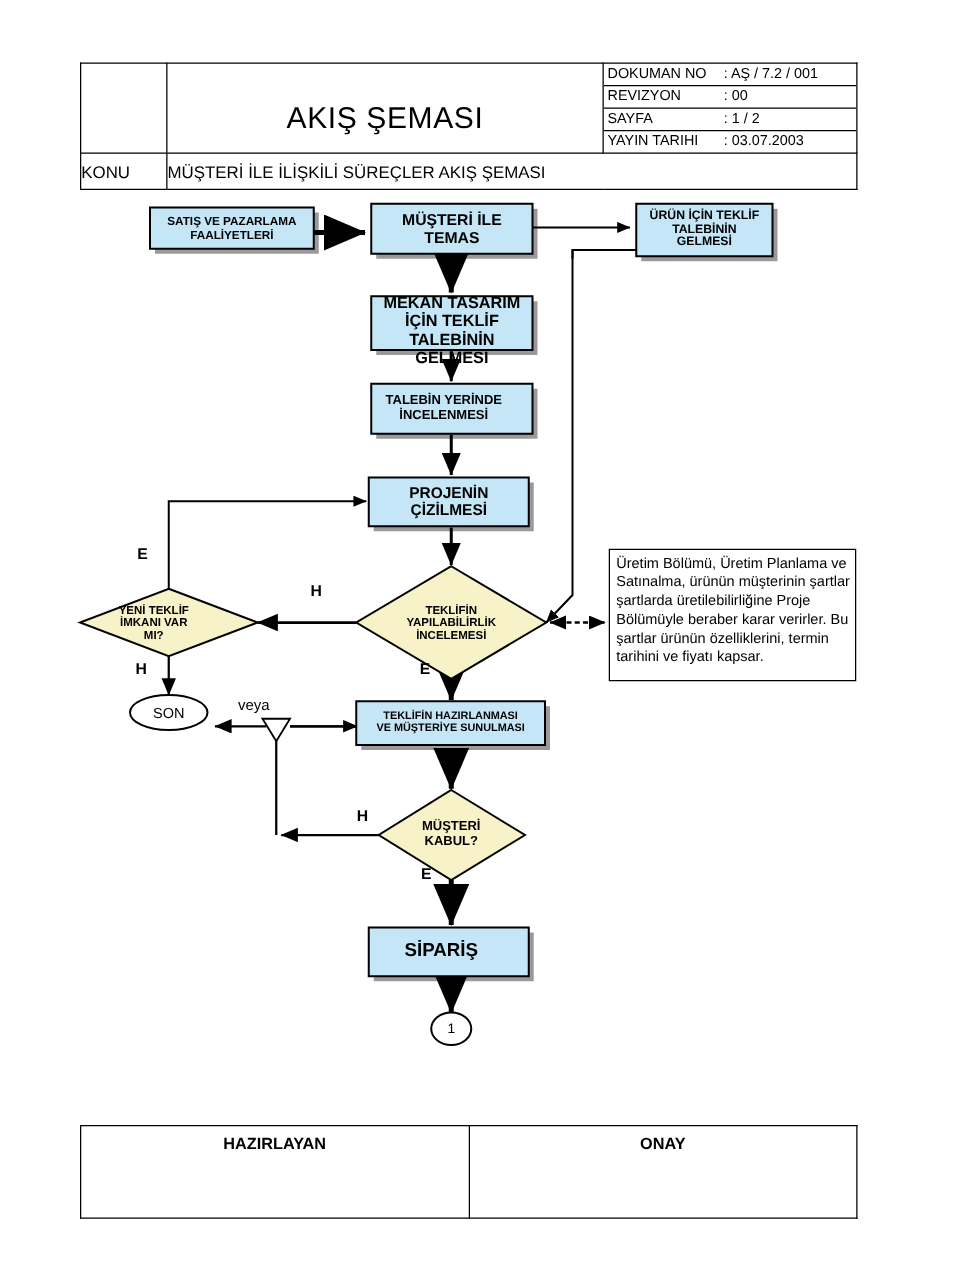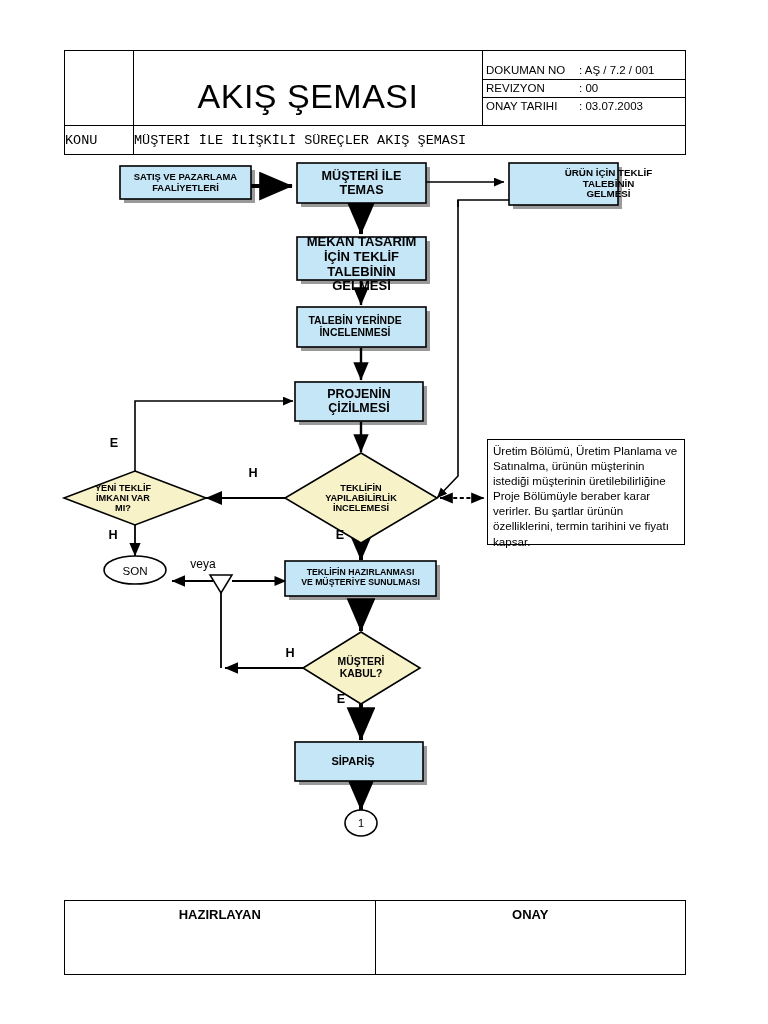--- a/index.html
+++ b/index.html
@@ -27,21 +27,21 @@
     table-layout: fixed;
   }
   .header-table td {
     border: 1px solid #000;
     padding: 0;
     vertical-align: middle;
   }
   .hdr-blank { width: 68px; }
   .hdr-title-cell { text-align: center; }
   .hdr-title {
-    font-size: 34px;
+    font-size: 24px;
     letter-spacing: 0.5px;
     padding: 6px 0 9px 0;
     white-space: nowrap;
     margin-top: 20px;
   }
   .meta-table {
     width: 100%;
     border-collapse: collapse;
     table-layout: fixed;
   }
@@ -51,21 +51,21 @@
     border-left: none;
     border-right: none;
     font-size: 11.5px;
     padding: 1px 2px 1px 3px;
     height: 15px;
     line-height: 13px;
     white-space: nowrap;
   }
   .meta-table tr:last-child td { border-bottom: none; }
   .meta-label { width: 88px; }
-  .konu-row td { height: 28px; font-family: Liberation Mono, monospace; }
+  .konu-row td { height: 28px; }
   .konu-label {
     width: 68px;
     font-size: 13.5px;
     padding-left: 5px;
   }
   .konu-value {
     font-size: 13.5px;
     padding-left: 8px;
   }
 
@@ -139,21 +139,25 @@
         <tbody>
               <tr>
           <td class="meta-label">DOKUMAN NO</td>
           <td>: AŞ / 7.2 / 001</td>
         </tr>
         <tr>
           <td class="meta-label">REVIZYON</td>
           <td>: 00</td>
         </tr>
         <tr>
-          <td class="meta-label">ONAY TARIHI</td>
+          <td class="meta-label">SAYFA</td>
+          <td>: 1 / 2</td>
+        </tr>
+        <tr>
+          <td class="meta-label">YAYIN TARIHI</td>
           <td>: 03.07.2003</td>
         </tr>
       </tbody>
           </table>
     </td>
   </tr>
   <tr class="konu-row">
     <td class="konu-label">KONU</td>
     <td class="konu-value" colspan="2">MÜŞTERİ İLE İLİŞKİLİ SÜREÇLER AKIŞ ŞEMASI</td>
   </tr>
@@ -248,41 +252,41 @@
     <polygon points="361,632 420,668 361,704 303,668" fill="#f7f2c8"></polygon>
 
     <ellipse cx="135" cy="570" rx="31" ry="14" fill="#ffffff"></ellipse>
     <ellipse cx="361" cy="823" rx="16" ry="13" fill="#ffffff"></ellipse>
   </g>
 </svg>
 </div>
 
 <div class="node-label" style="left:120px;top:166px;width:131px;height:33px;font-size:9.4px;">SATIŞ  VE PAZARLAMA<br>FAALİYETLERİ</div>
 <div class="node-label" style="left:297px;top:163px;width:129px;height:40px;font-size:12.6px;">MÜŞTERİ İLE<br>TEMAS</div>
-<div class="node-label" style="left:509px;top:163px;width:109px;height:42px;font-size:9.8px;padding-left:45px;">ÜRÜN İÇİN TEKLİF<br>TALEBİNİN<br>GELMESİ</div>
+<div class="node-label" style="left:509px;top:163px;width:109px;height:42px;font-size:9.8px;">ÜRÜN İÇİN TEKLİF<br>TALEBİNİN<br>GELMESİ</div>
 <div class="node-label" style="left:297px;top:237px;width:129px;height:55px;font-size:13px;">MEKAN TASARIM<br>İÇİN TEKLİF<br>TALEBİNİN GELMESİ</div>
 <div class="node-label" style="left:297px;top:307px;width:116px;height:40px;font-size:10.4px;">TALEBİN YERİNDE<br>İNCELENMESİ</div>
 <div class="node-label" style="left:295px;top:382px;width:128px;height:39px;font-size:12.4px;">PROJENİN<br>ÇİZİLMESİ</div>
 <div class="node-label" style="left:58px;top:477px;width:130px;height:42px;font-size:9.2px;">YENİ TEKLİF<br>İMKANI VAR<br>MI?</div>
 <div class="node-label" style="left:296px;top:477px;width:130px;height:42px;font-size:9.2px;">TEKLİFİN<br>YAPILABİLİRLİK<br>İNCELEMESİ</div>
 <div class="node-label" style="left:104px;top:556px;width:62px;height:28px;font-size:11.6px;font-weight:normal;">SON</div>
 <div class="node-label" style="left:285px;top:561px;width:151px;height:34px;font-size:8.7px;">TEKLİFİN HAZIRLANMASI<br>VE MÜŞTERİYE SUNULMASI</div>
 <div class="node-label" style="left:311px;top:650px;width:100px;height:36px;font-size:10.4px;">MÜŞTERİ<br>KABUL?</div>
-<div class="node-label" style="left:295px;top:742px;width:116px;height:39px;font-size:11px;">SİPARİŞ</div>
+<div class="node-label" style="left:295px;top:742px;width:116px;height:39px;font-size:15px;">SİPARİŞ</div>
 <div class="node-label" style="left:345px;top:810px;width:32px;height:26px;font-size:11px;font-weight:normal;">1</div>
 
 <div class="node-label" style="left:104px;top:435px;width:20px;height:16px;font-size:12.6px;">E</div>
 <div class="node-label" style="left:103px;top:527px;width:20px;height:16px;font-size:12.6px;">H</div>
 <div class="node-label" style="left:243px;top:465px;width:20px;height:16px;font-size:12.6px;">H</div>
 <div class="node-label" style="left:330px;top:527px;width:20px;height:16px;font-size:12.6px;">E</div>
 <div class="node-label" style="left:280px;top:645px;width:20px;height:16px;font-size:12.6px;">H</div>
 <div class="node-label" style="left:331px;top:691px;width:20px;height:16px;font-size:12.6px;">E</div>
 <div class="node-label" style="left:185px;top:557px;width:36px;height:16px;font-size:12px;font-weight:normal;">veya</div>
 
-<div class="note-box">Üretim Bölümü, Üretim Planlama ve Satınalma, ürünün müşterinin istediği müşterinin üretilebilirliğine Proje Bölümüyle beraber karar verirler. Bu şartlar ürünün özelliklerini, termin tarihini ve fiyatı kapsar.</div>
+<div class="note-box">Üretim Bölümü, Üretim Planlama ve Satınalma, ürünün müşterinin şartlar şartlarda üretilebilirliğine Proje Bölümüyle beraber karar verirler. Bu şartlar ürünün özelliklerini, termin tarihini ve fiyatı kapsar.</div>
 
 <table class="footer-table">
   <tbody>
       <tr>
     <td>HAZIRLAYAN</td>
     <td>ONAY</td>
   </tr>
 </tbody>
   </table>
 

